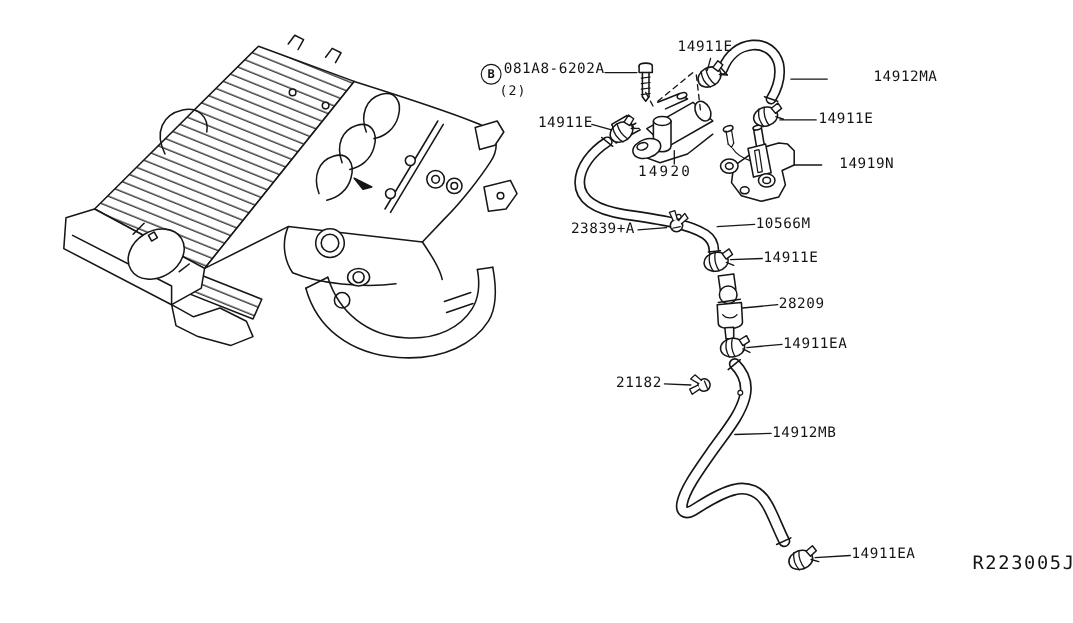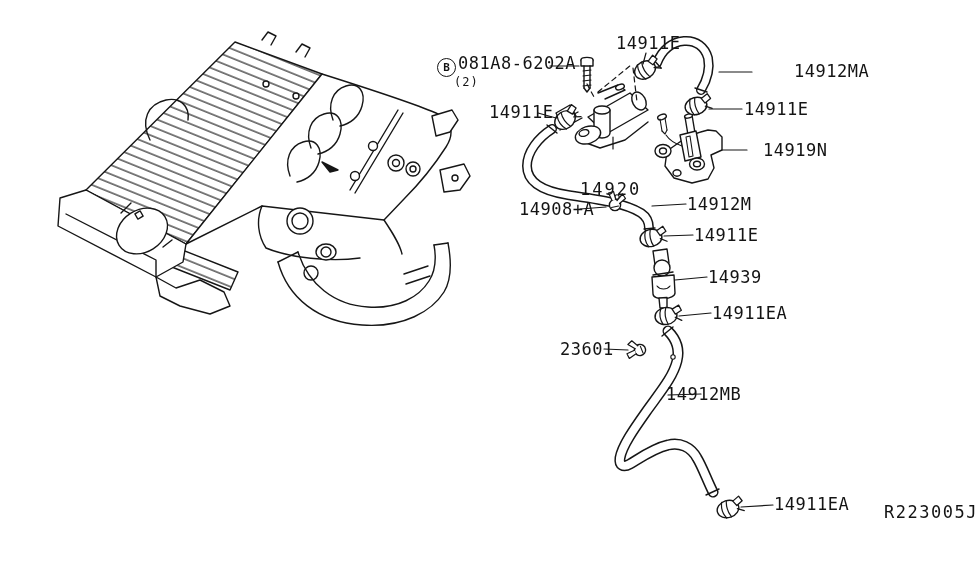--- a/index.html
+++ b/index.html
@@ -2,24 +2,24 @@
 <html><head>
 <meta charset="utf-8">
 <style>
   html,body{margin:0;padding:0;background:#fff;}
   #canvas{
     position:relative;width:975px;height:566px;background:#fff;overflow:hidden;
     font-family:"DejaVu Sans Mono","Liberation Mono",monospace;color:#141414;
   }
   #art{position:absolute;left:0;top:0;}
   .label{
-    position:absolute;font-size:17px;line-height:14px;letter-spacing:.5px;
+    position:absolute;font-size:13px;line-height:14px;letter-spacing:.5px;
     white-space:nowrap;color:#141414;
   }
-  .label.wide{letter-spacing:2px;margin-top:32px;}
+  .label.wide{letter-spacing:2px;}
   .qty{font-size:12px;letter-spacing:1px;}
   .ref{font-size:17px;letter-spacing:1.5px;}
   .circle-b{
     position:absolute;width:17px;height:17px;border:1.6px solid #141414;border-radius:50%;
     font-size:11px;line-height:17px;text-align:center;font-weight:bold;
   }
 </style>
 </head>
 <body>
 
@@ -214,23 +214,23 @@
   <span class="circle-b" style="left:437px;top:58px">B</span>
   <div class="label" style="left:458px;top:56px">081A8-6202A</div>
   <div class="label qty" style="left:454px;top:75px">(2)</div>
 
   <div class="label" style="left:616px;top:36px">14911E</div>
   <div class="label" style="left:794px;top:64px">14912MA</div>
   <div class="label" style="left:744px;top:102px">14911E</div>
   <div class="label" style="left:489px;top:105px">14911E</div>
   <div class="label wide" style="left:580px;top:150px">14920</div>
   <div class="label" style="left:763px;top:143px">14919N</div>
-  <div class="label" style="left:687px;top:197px">14912M</div>
-  <div class="label" style="left:519px;top:202px">14908+A</div>
+  <div class="label" style="left:687px;top:197px">10566M</div>
+  <div class="label" style="left:519px;top:202px">23839+A</div>
   <div class="label" style="left:694px;top:228px">14911E</div>
-  <div class="label" style="left:708px;top:270px">14939</div>
+  <div class="label" style="left:708px;top:270px">28209</div>
   <div class="label" style="left:712px;top:306px">14911EA</div>
-  <div class="label" style="left:560px;top:342px">23601</div>
-  <div class="label" style="left:666px;top:387px">14912MB</div>
+  <div class="label" style="left:560px;top:342px">21182</div>
+  <div class="label" style="left:702px;top:387px">14912MB</div>
   <div class="label" style="left:774px;top:497px">14911EA</div>
 
   <div class="label ref" style="left:884px;top:505px">R223005J</div>
 </div>
 
 </body></html>

